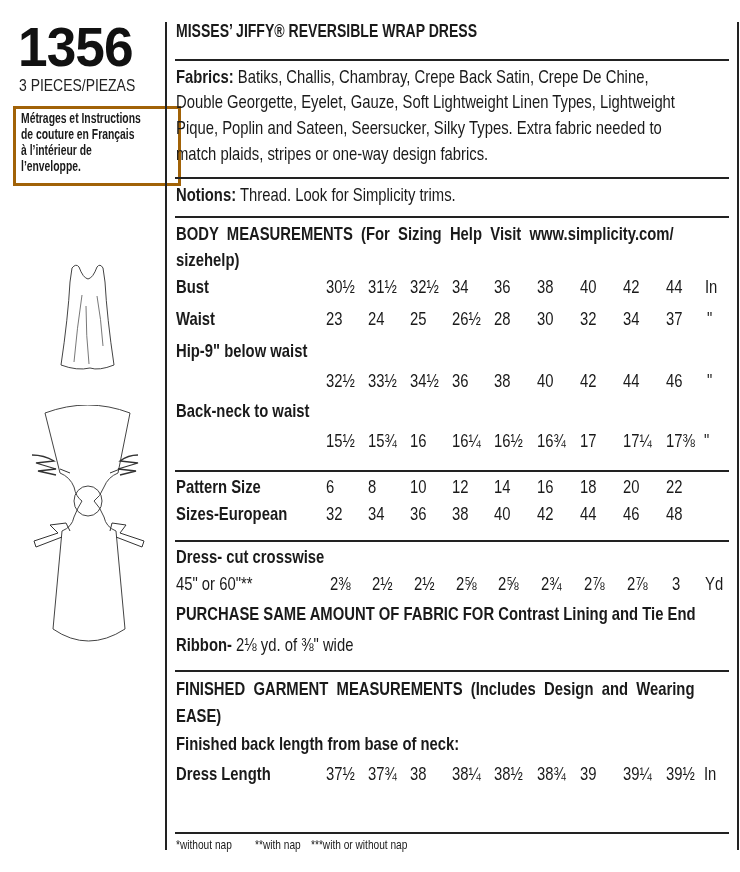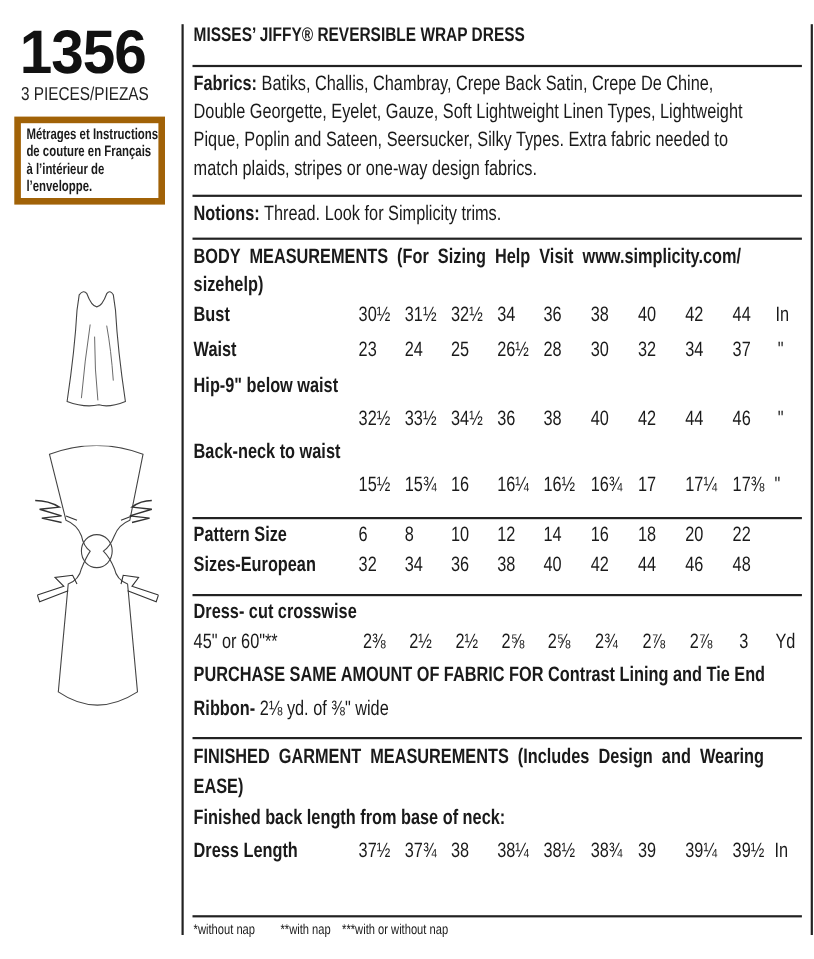--- a/index.html
+++ b/index.html
@@ -3,21 +3,21 @@
 <meta charset="utf-8">
 <style>
   html, body { margin:0; padding:0; background:#ffffff; }
   body { width:740px; height:872px; position:relative; overflow:hidden;
          font-family:"Liberation Sans Narrow","Liberation Sans", sans-serif; color:#1a1a1a; }
   .abs { position:absolute; white-space:nowrap; }
 
   
   #num { left:18px; top:14px; font-size:56px; font-weight:bold; letter-spacing:-1px; font-family:"Liberation Sans", sans-serif; transform:scaleX(0.95); transform-origin:left top; color:#111; }
   #pieces { left:19px; top:76px; font-size:17px; font-family:"Liberation Sans", sans-serif; transform:scaleX(0.82); transform-origin:left top; color:#222; }
-  #frbox { position:absolute; left:13px; top:106px; width:137px; height:80px; border:6px solid #a16207; box-sizing:border-box;padding-left:44px; }
+  #frbox { position:absolute; left:13px; top:106px; width:168px; height:80px; border:3px solid #a16207; box-sizing:border-box;padding-left:44px; }
   #frbox div { position:absolute; left:5px; font-size:14px; font-weight:bold; line-height:15px; white-space:nowrap; transform:scaleX(0.74); transform-origin:left top; font-family:"Liberation Sans", sans-serif; }
 
   
   #vleft { position:absolute; left:165px; top:22px; width:2px; height:828px; background:#222; }
   #vright { position:absolute; left:737px; top:22px; width:2px; height:828px; background:#222; }
   .hr { position:absolute; left:175px; width:554px; height:2px; background:#222; }
 
   .t { position:absolute; white-space:nowrap; font-size:19px; transform:scaleX(0.78); transform-origin:left top; font-family:"Liberation Sans", sans-serif; line-height:22px; }
   .b { font-weight:bold; }
   .cell { position:absolute; white-space:nowrap; font-size:19px; transform:scaleX(0.78); transform-origin:left top; font-family:"Liberation Sans", sans-serif; line-height:22px; }

